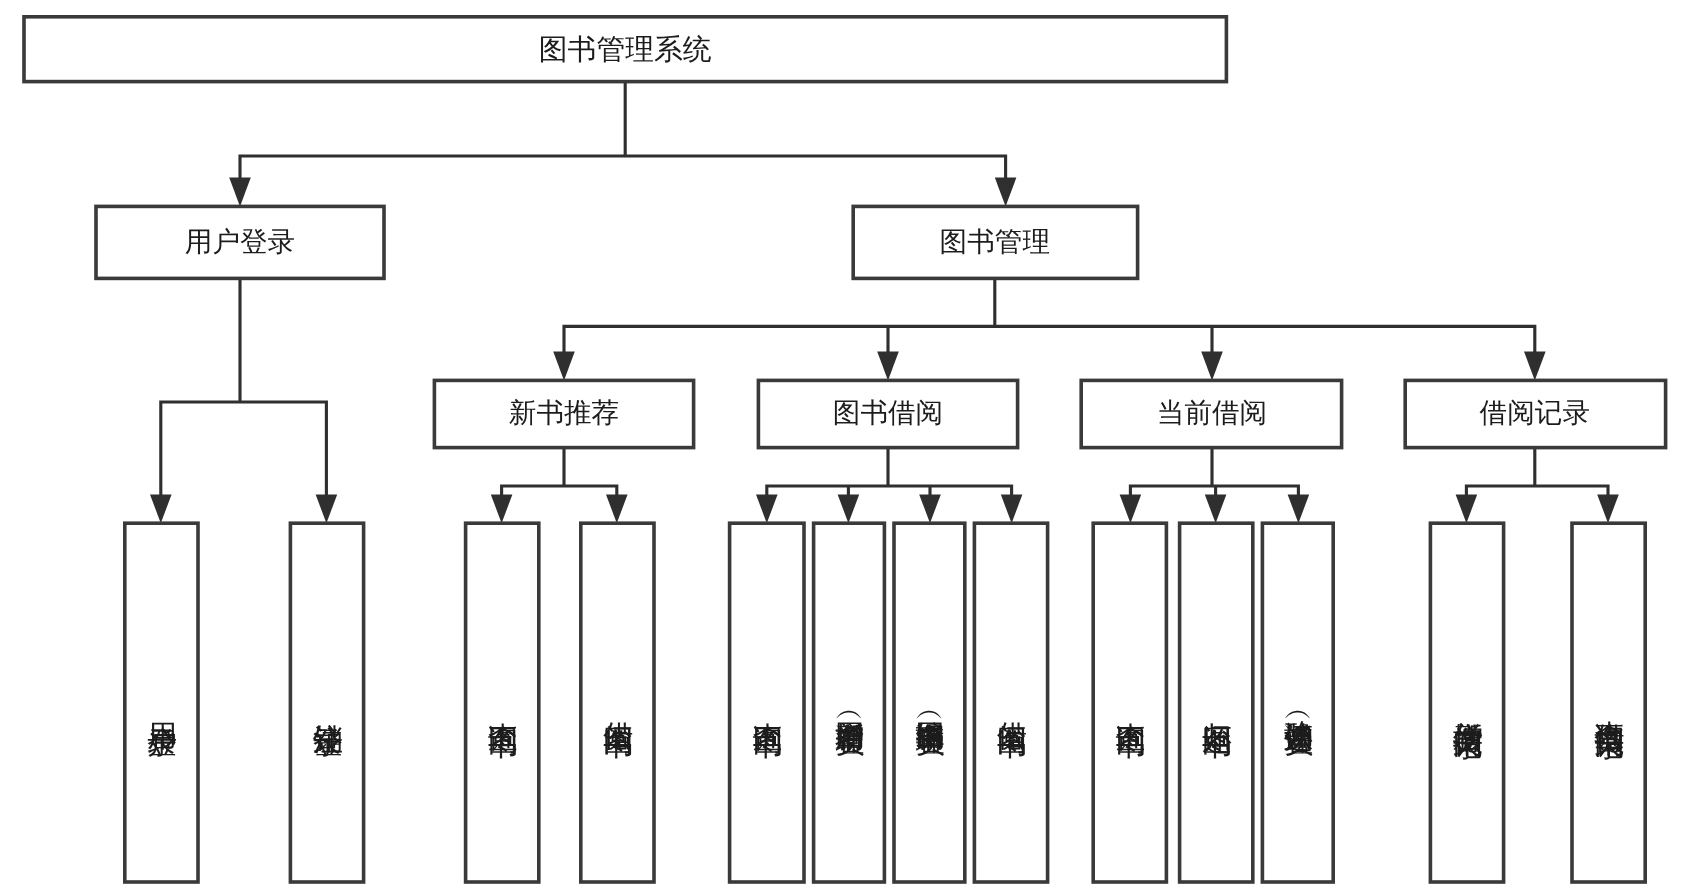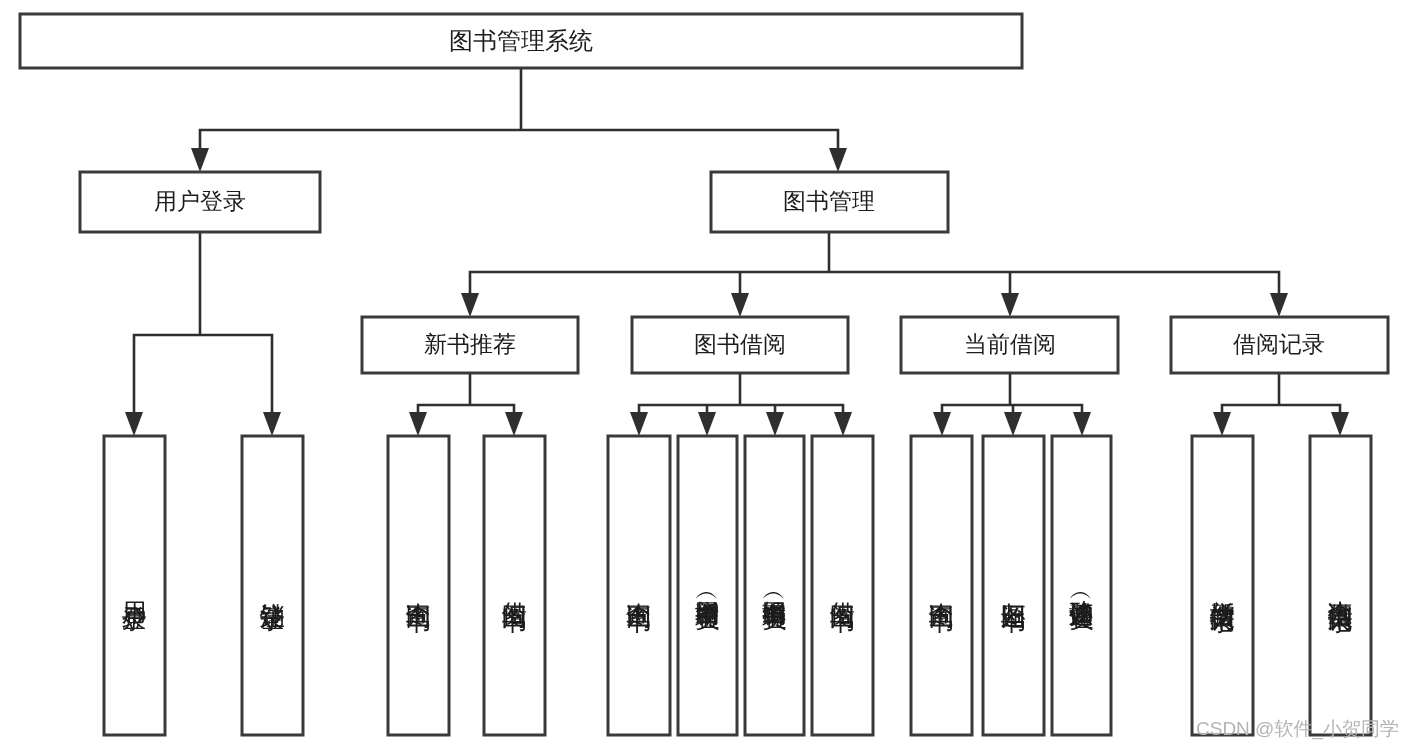--- a/index.html
+++ b/index.html
@@ -199,15 +199,14 @@
   <div class="vlabel" style="left:911px; top:436px; width:61px; height:299px;">查询图书</div>
 
   <div class="vlabel" style="left:983px; top:436px; width:61px; height:299px;">归还图书</div>
 
   <div class="vlabel" style="left:1052px; top:436px; width:59px; height:299px; font-size:24px; letter-spacing:1px;">确认归还（管理员）</div>
 
   <div class="vlabel" style="left:1192px; top:436px; width:61px; height:299px;">新增借阅记录</div>
 
   <div class="vlabel" style="left:1310px; top:436px; width:61px; height:299px;">查询借阅记录</div>
 
-  <div class="watermark" style="left:1196px; top:716px;">CSDN @软件_小贺同学</div>
 
 </div>
 
 </body></html>

